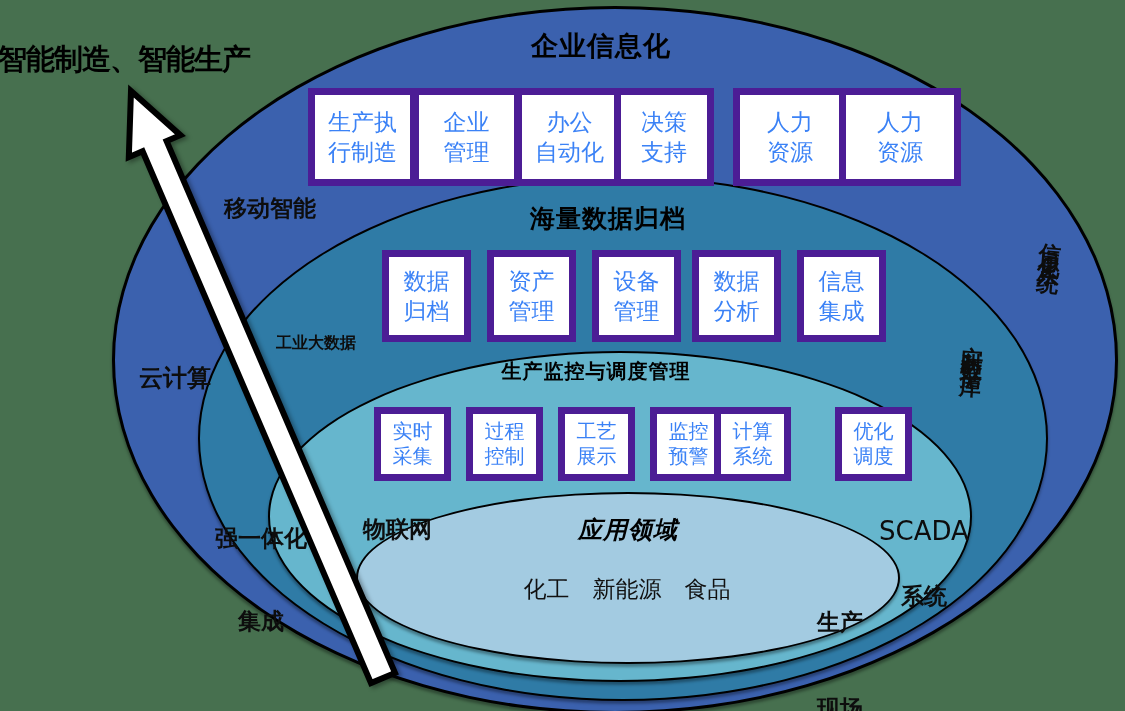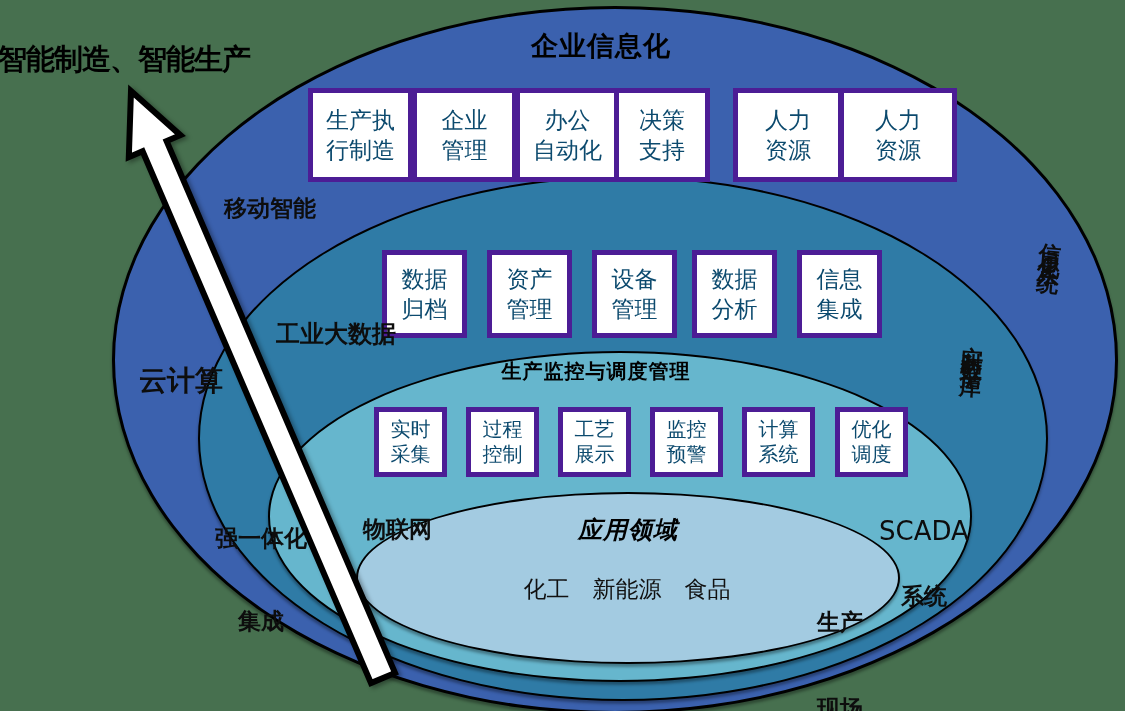--- a/index.html
+++ b/index.html
@@ -12,23 +12,23 @@
   .ellipse{position:absolute;border-radius:50%;border:2px solid #000;box-shadow:0 3px 3px rgba(0,0,0,0.35);}
   .e1{left:112px;top:6px;width:1000px;height:702px;background:var(--layer1);border-width:3px;z-index:1;}
   .e2{left:198px;top:176px;width:846px;height:521px;background:var(--layer2);z-index:2;}
   .e3{left:268px;top:351px;width:700px;height:327px;background:var(--layer3);z-index:3;}
   .e4{left:356px;top:492px;width:540px;height:168px;background:var(--layer4);z-index:4;}
   .ltitle{position:absolute;z-index:10;font-weight:700;color:var(--text);text-align:center;letter-spacing:1px;}
   .t1{left:451px;top:28px;width:300px;font-size:27px;}
   .t2{left:458px;top:202px;width:300px;font-size:25px;}
   .t3{left:446px;top:358px;width:300px;font-size:20px;}
   .t4{left:478px;top:514px;width:300px;font-size:24px;font-style:italic;}
-  .box{position:absolute;z-index:10;background:var(--box-bg);border:5px solid #4c1d95;
+  .box{position:absolute;z-index:10;background:var(--box-bg);border:7px solid #4c1d95;
        display:flex;flex-direction:column;align-items:center;justify-content:center;
-       text-align:left;color:#0c4a6e;line-height:1.32;}
+       text-align:left;color:#3b82f6;line-height:1.32;}
   .r1{top:88px;height:84px;width:95px;font-size:23px;}
   .r2{top:250px;height:78px;width:75px;font-size:23px;}
   .r3{top:407px;height:60px;width:63px;font-size:20px;line-height:1.25;}
   .lbl{position:absolute;z-index:10;color:#0d0d0d;font-weight:600;white-space:pre;}
   .lbl.center{text-align:center;}
   .vert{writing-mode:vertical-rl;letter-spacing:7px;font-size:22px;}
   .industries{position:absolute;z-index:10;color:#111;text-align:center;font-size:23px;font-weight:500;white-space:pre;}
   .arrow-svg{position:absolute;left:0;top:0;z-index:30;pointer-events:none;
              filter:drop-shadow(3px 2px 2px rgba(0,0,0,0.35));}
   .arrow-label{position:absolute;left:-2px;top:40px;z-index:31;font-size:29px;font-weight:800;
@@ -38,20 +38,21 @@
 <body>
 
 <div class="canvas">
 
   <div class="ellipse e1"></div>
   <div class="ellipse e2"></div>
   <div class="ellipse e3"></div>
   <div class="ellipse e4"></div>
 
   <div class="ltitle t1">企业信息化</div>
+  <div class="ltitle t2">海量数据归档</div>
   <div class="ltitle t3">生产监控与调度管理</div>
   <div class="ltitle t4">应用领域</div>
 
   <div class="box r1" style="left:308px">
     <span>生产执</span>
     <span>行制造</span>
   </div>
   <div class="box r1" style="left:412px">
     <span>企业</span>
     <span>管理</span>
@@ -103,34 +104,34 @@
     <span>控制</span>
   </div>
   <div class="box r3" style="left:558px">
     <span>工艺</span>
     <span>展示</span>
   </div>
   <div class="box r3" style="left:650px">
     <span>监控</span>
     <span>预警</span>
   </div>
-  <div class="box r3" style="left:742px">
+  <div class="box r3" style="left:714px">
     <span>计算</span>
     <span>系统</span>
   </div>
   <div class="box r3" style="left:835px">
     <span>优化</span>
     <span>调度</span>
   </div>
 
   <div class="industries" style="left:497px;top:574px;width:260px">化工　新能源　食品</div>
 
   <div class="lbl" style="left:224px;top:193px;font-size:23px">移动智能</div>
-  <div class="lbl" style="left:139px;top:362px;font-size:28px">云计算</div>
-  <div class="lbl" style="left:276px;top:318px;font-size:24px">工业大数据</div>
+  <div class="lbl" style="left:139px;top:362px;font-size:24px">云计算</div>
+  <div class="lbl" style="left:276px;top:333px;font-size:16px">工业大数据</div>
   <div class="lbl center" style="left:205px;top:470px;width:112px;font-size:23px;line-height:1.2">
     <div>强一体化</div>
     <div>集成</div>
   </div>
   <div class="lbl" style="left:363px;top:514px;font-size:23px">物联网</div>
   <div class="lbl center" style="left:868px;top:480px;width:112px;line-height:1.15">
     <div style="font-size:26px;font-weight:500">SCADA</div>
     <div style="font-size:23px">系统</div>
   </div>
   <div class="lbl center" style="left:808px;top:550px;width:64px;font-size:23px;line-height:1.25">

